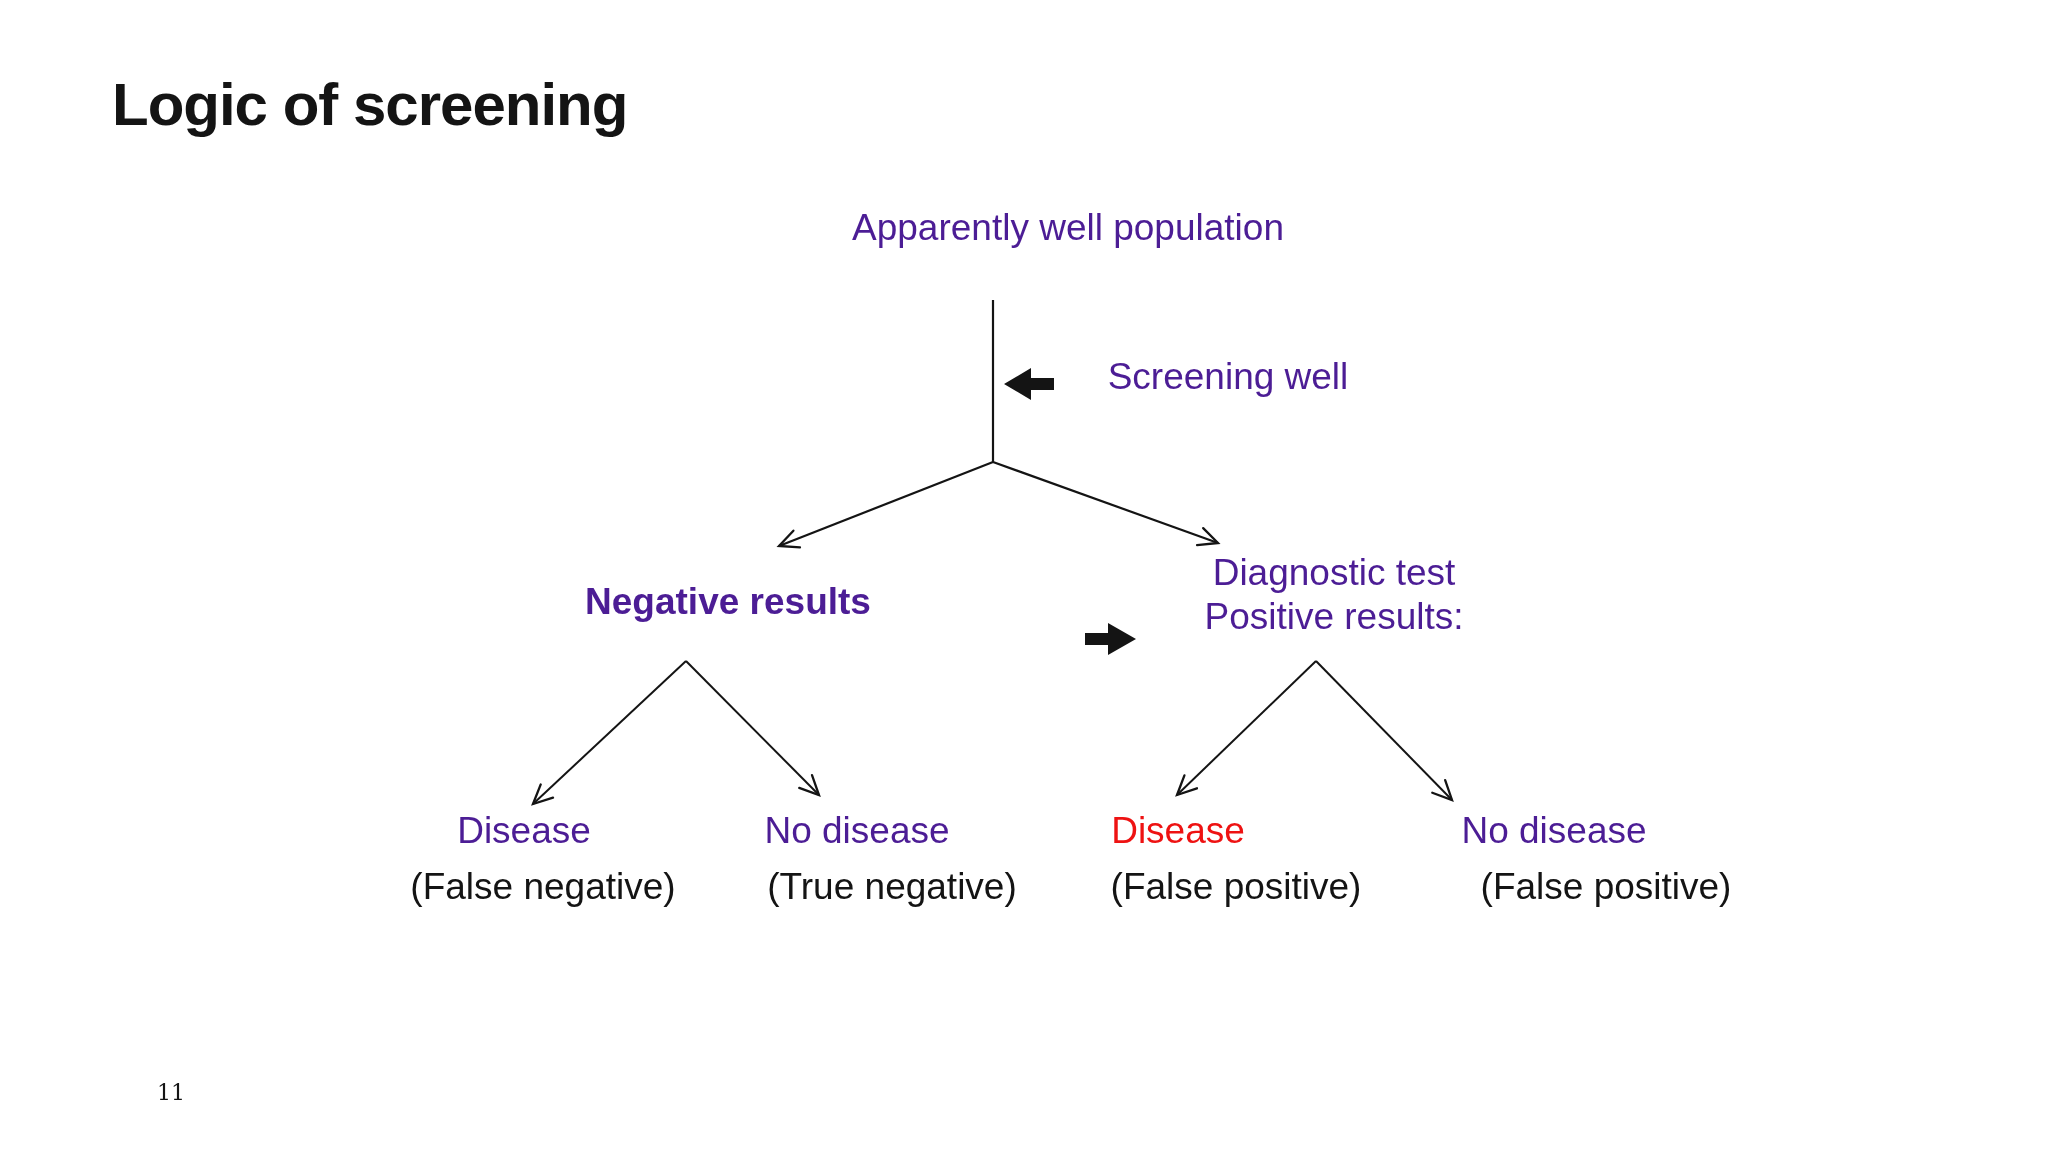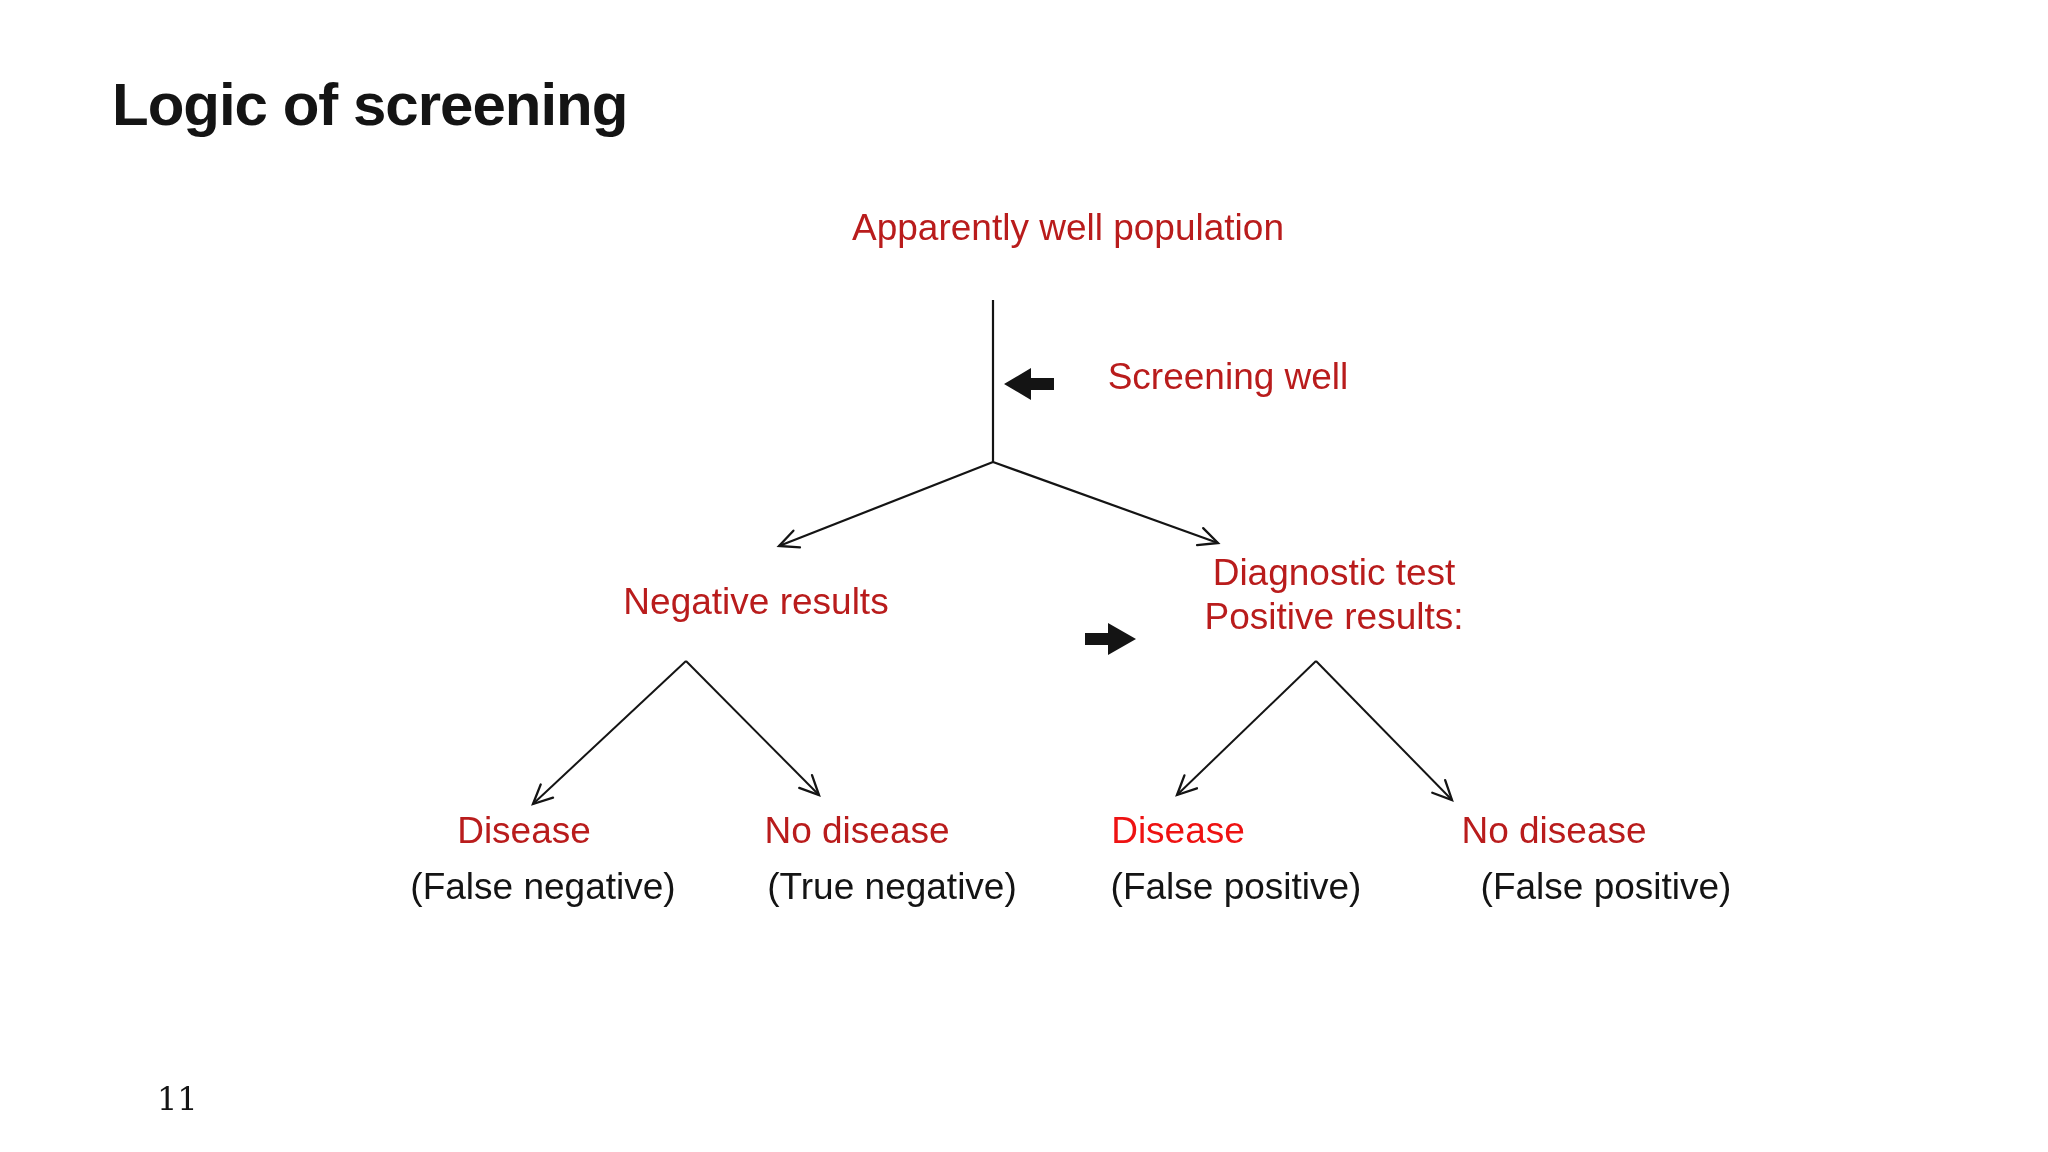--- a/index.html
+++ b/index.html
@@ -13,26 +13,26 @@
     overflow: hidden;
   }
   .abs { position: absolute; white-space: nowrap; }
   .centered { transform: translateX(-50%); text-align: center; }
   .slide-title {
     font-size: 60px;
     font-weight: 600;
     letter-spacing: -1px;
     color: #141414;
   }
-  .node-label { font-size: 37px; line-height: 1.18; color: #b91c1c; }
+  .node-label { font-size: 37px; line-height: 1.18; color: #4c1d95; }
   .node-sub   { font-size: 37px; line-height: 1.12; color: #141414; }
   .highlight  { color: var(--highlight, #ee1212); }
   .page-number {
     font-family: "DejaVu Serif", serif;
-    font-size: 32px;
+    font-size: 22px;
     color: #141414;
   }
   svg.connectors {
     position: absolute;
     left: 0; top: 0;
     width: 2048px; height: 1152px;
     pointer-events: none;
   }
 </style>
 </head>
@@ -62,21 +62,21 @@
 
     <path d="M1136,639 L1108,623 L1108,633 L1085,633 L1085,645 L1108,645 L1108,655 Z" fill="#141414"></path>
   </svg>
 
   <div class="abs slide-title" style="left:112px; top:70px;">Logic of screening</div>
 
   <div class="abs node-label centered" style="left:1068px; top:206px;">Apparently well population</div>
 
   <div class="abs node-label centered" style="left:1228px; top:355px;">Screening well</div>
 
-  <div class="abs node-label centered" style="left:756px; top:580px;">Negative results</div>
+  <div class="abs node-label centered" style="left:728px; top:580px;font-weight:bold;">Negative results</div>
 
   <div class="abs centered" style="left:1334px; top:551px;">
     <div class="node-label">Diagnostic test</div>
     <div class="node-label">Positive results:</div>
   </div>
 
   <div class="abs node-label centered" style="left:524px; top:809px;">Disease</div>
   <div class="abs node-label centered" style="left:857px; top:809px;">No disease</div>
   <div class="abs node-label centered highlight" style="left:1178px; top:809px;">Disease</div>
   <div class="abs node-label centered" style="left:1554px; top:809px;">No disease</div>

